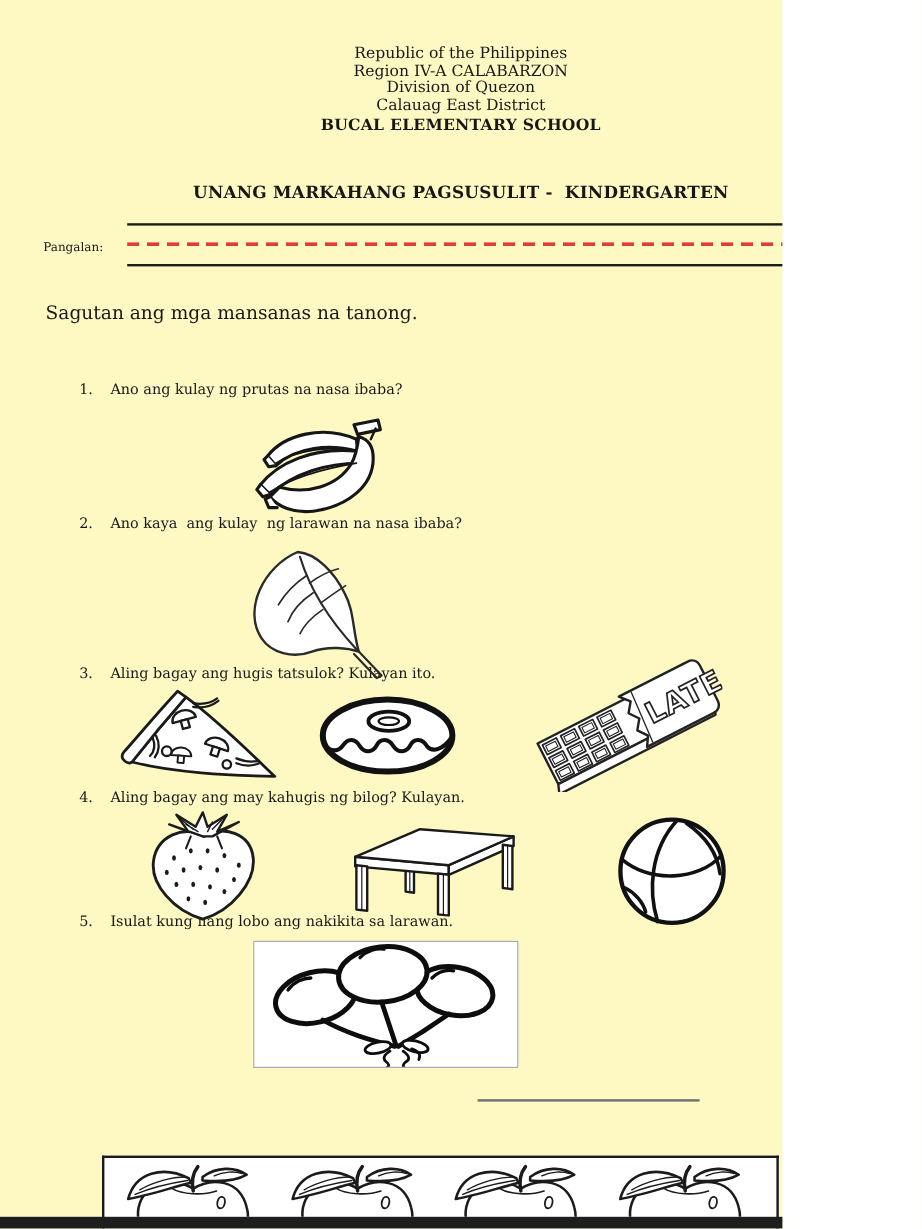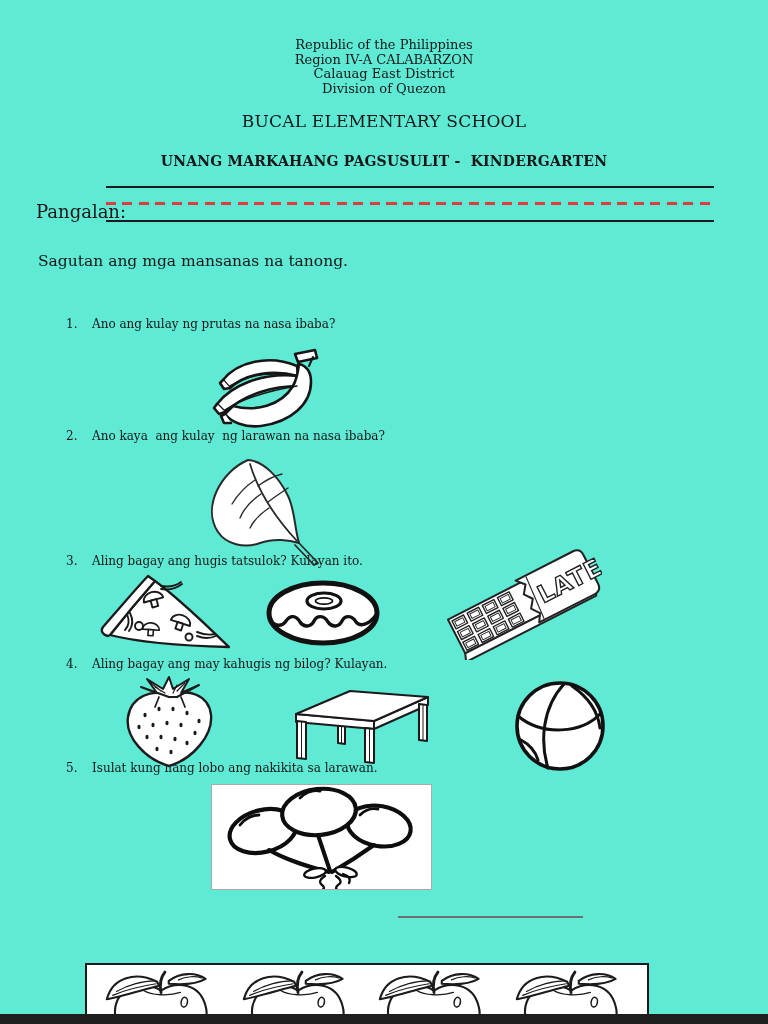--- a/index.html
+++ b/index.html
@@ -1,29 +1,29 @@
 <!DOCTYPE html>
 <html><head>
 <meta charset="utf-8">
 <style>
   html,body{margin:0;padding:0;background:#ffffff;}
   #page{
-    position:relative;width:768px;height:1024px;background:#5eead4;overflow:hidden;
+    position:relative;width:652px;height:1024px;background:#fef9c3;overflow:hidden;
     font-family:"DejaVu Serif","Liberation Serif",serif;color:#171717;
   }
   
   .hdr{position:absolute;top:38px;left:0;width:768px;text-align:center;}
   .hdr-line{font-size:13px;line-height:14.7px;}
-  .school{font-size:17px;font-weight:normal;line-height:16px;margin-top:16px;letter-spacing:.2px;}
+  .school{font-size:13px;font-weight:bold;line-height:16px;margin-top:0;letter-spacing:.2px;}
   .exam-title{
     position:absolute;top:153px;left:0;width:768px;text-align:center;
     font-size:14px;font-weight:bold;white-space:pre;letter-spacing:.2px;
   }
   
-  .nm-label{position:absolute;left:36px;top:201px;font-size:18px;}
+  .nm-label{position:absolute;left:36px;top:201px;font-size:10px;}
   .wline{position:absolute;left:106px;width:608px;}
   .wline.solid{height:2.4px;background:#1c1c1c;}
   .wline.t{top:186px;}
   .wline.b{top:220px;}
   .wline.dash{
     top:202px;height:3px;
     background:repeating-linear-gradient(to right,#e23b3b 0 10px,transparent 10px 16.5px);
   }
   .instruction{position:absolute;left:38px;top:252px;font-size:15.5px;}
   
@@ -56,22 +56,22 @@
   .hidden-defs{position:absolute;width:0;height:0;overflow:hidden;}
 </style>
 </head>
 <body>
 
 <div id="page">
 
   <div class="hdr">
     <div class="hdr-line">Republic of the Philippines</div>
     <div class="hdr-line">Region IV-A CALABARZON</div>
+    <div class="hdr-line">Division of Quezon</div>
     <div class="hdr-line">Calauag East District</div>
-    <div class="hdr-line">Division of Quezon</div>
     <div class="school">BUCAL ELEMENTARY SCHOOL</div>
   </div>
 
   <div class="exam-title">UNANG MARKAHANG PAGSUSULIT -  KINDERGARTEN</div>
 
   <span class="nm-label">Pangalan:</span>
   <div class="wline solid t"></div>
   <div class="wline dash"></div>
   <div class="wline solid b"></div>
 

